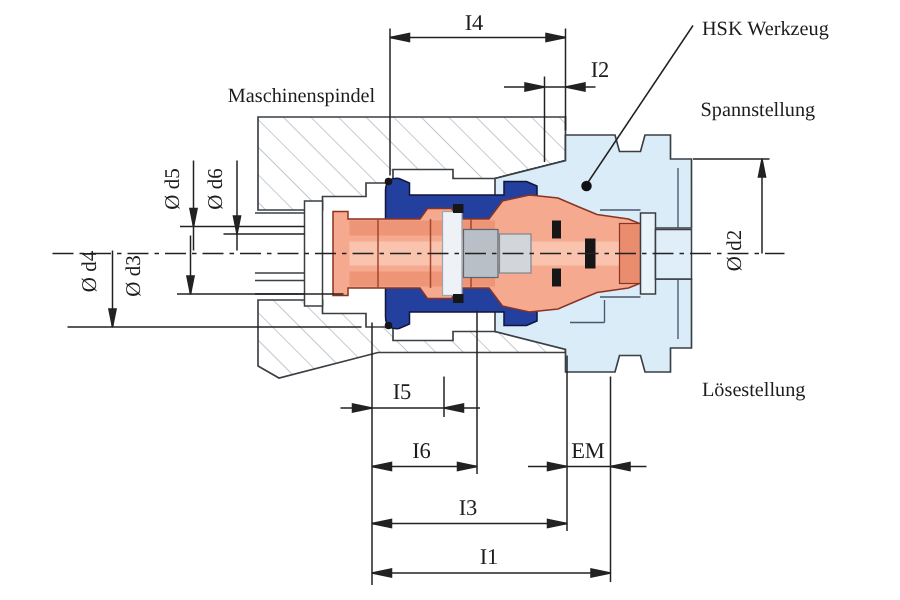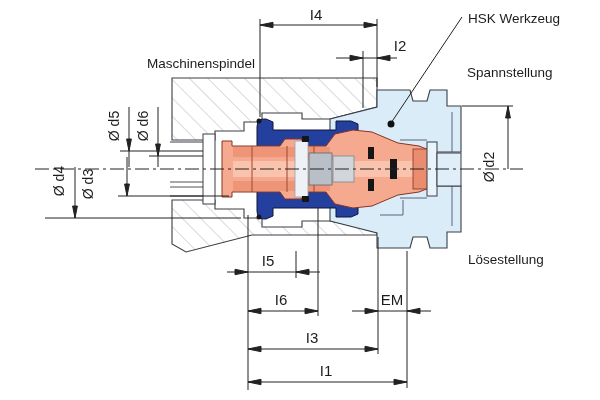--- a/index.html
+++ b/index.html
@@ -1,18 +1,18 @@
 <!DOCTYPE html>
 <html><head>
 <meta charset="utf-8">
 <style>
   html,body{margin:0;padding:0;background:#fff;}
   .stage{
     position:relative;width:600px;height:400px;background:#ffffff;
-    font-family:Liberation Sans, sans-serif;overflow:hidden;
+    font-family:Liberation Serif, serif;overflow:hidden;
   }
   svg{display:block;}
   text{fill:#1c1c1c;}
   .lbl{font-size:13.5px;}
   .dim{font-size:15px;}
   .dia{font-size:14px;}
   .thin{stroke-width:0.9;}
 </style>
 </head>
 <body>

